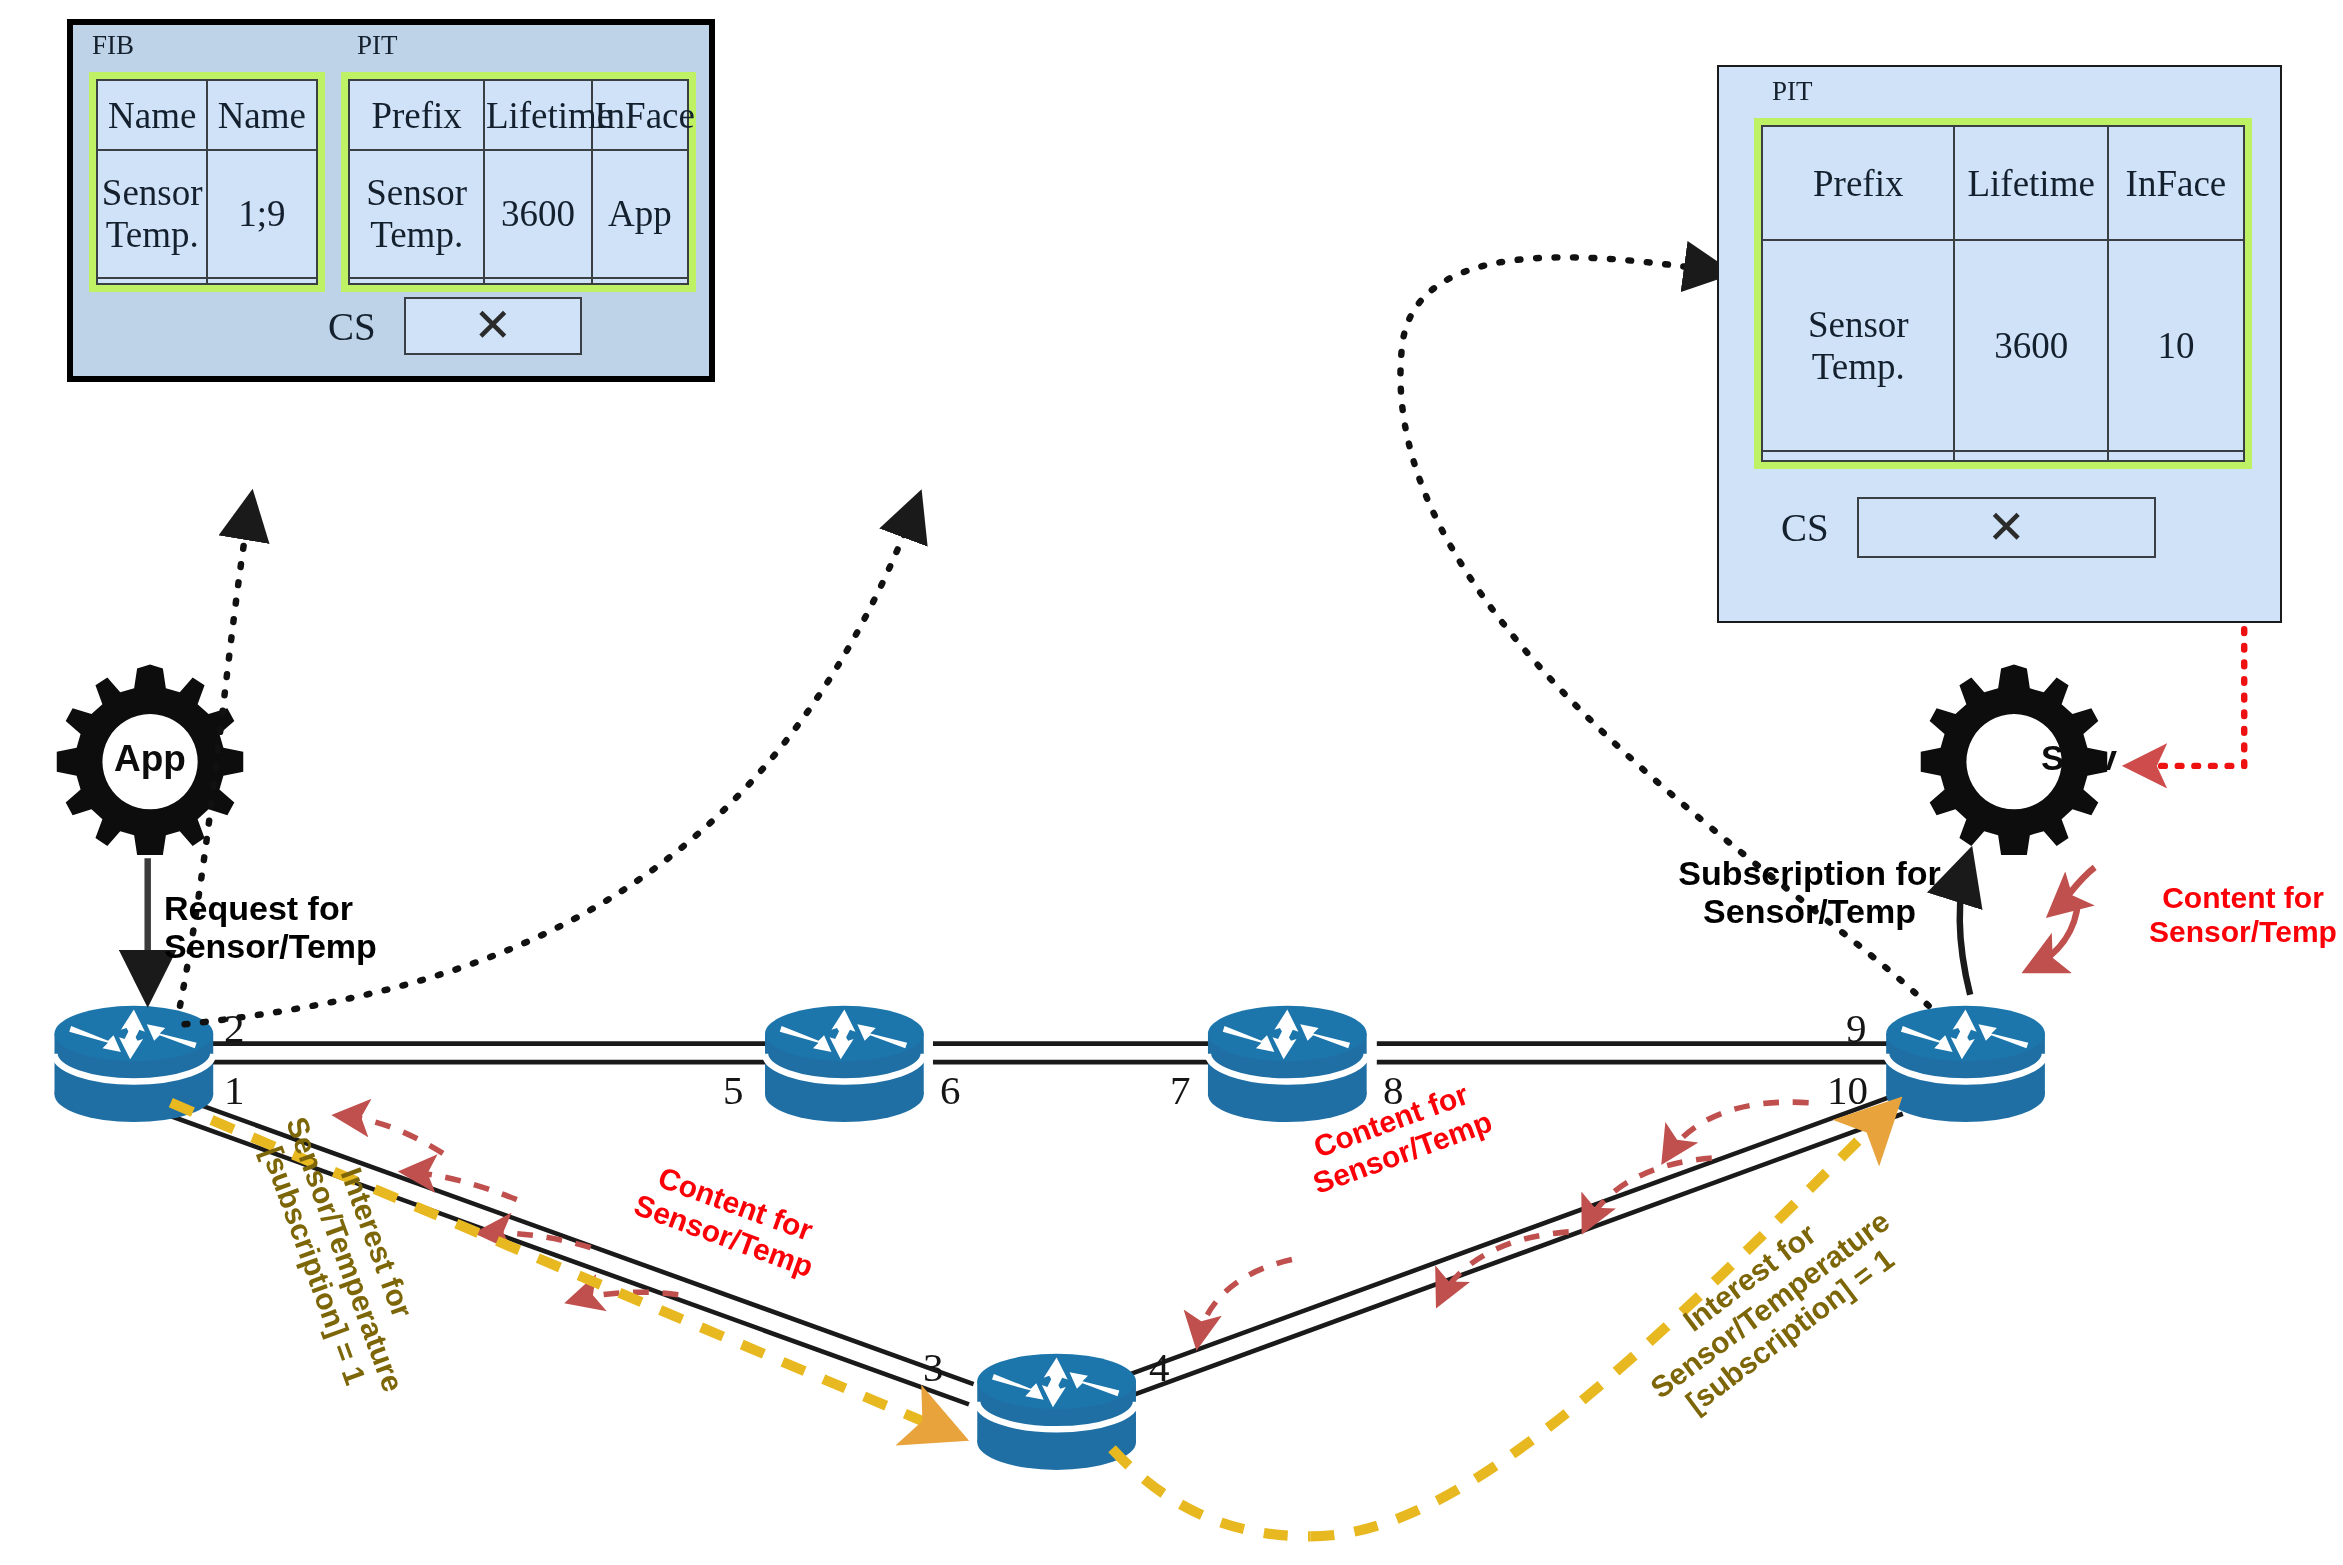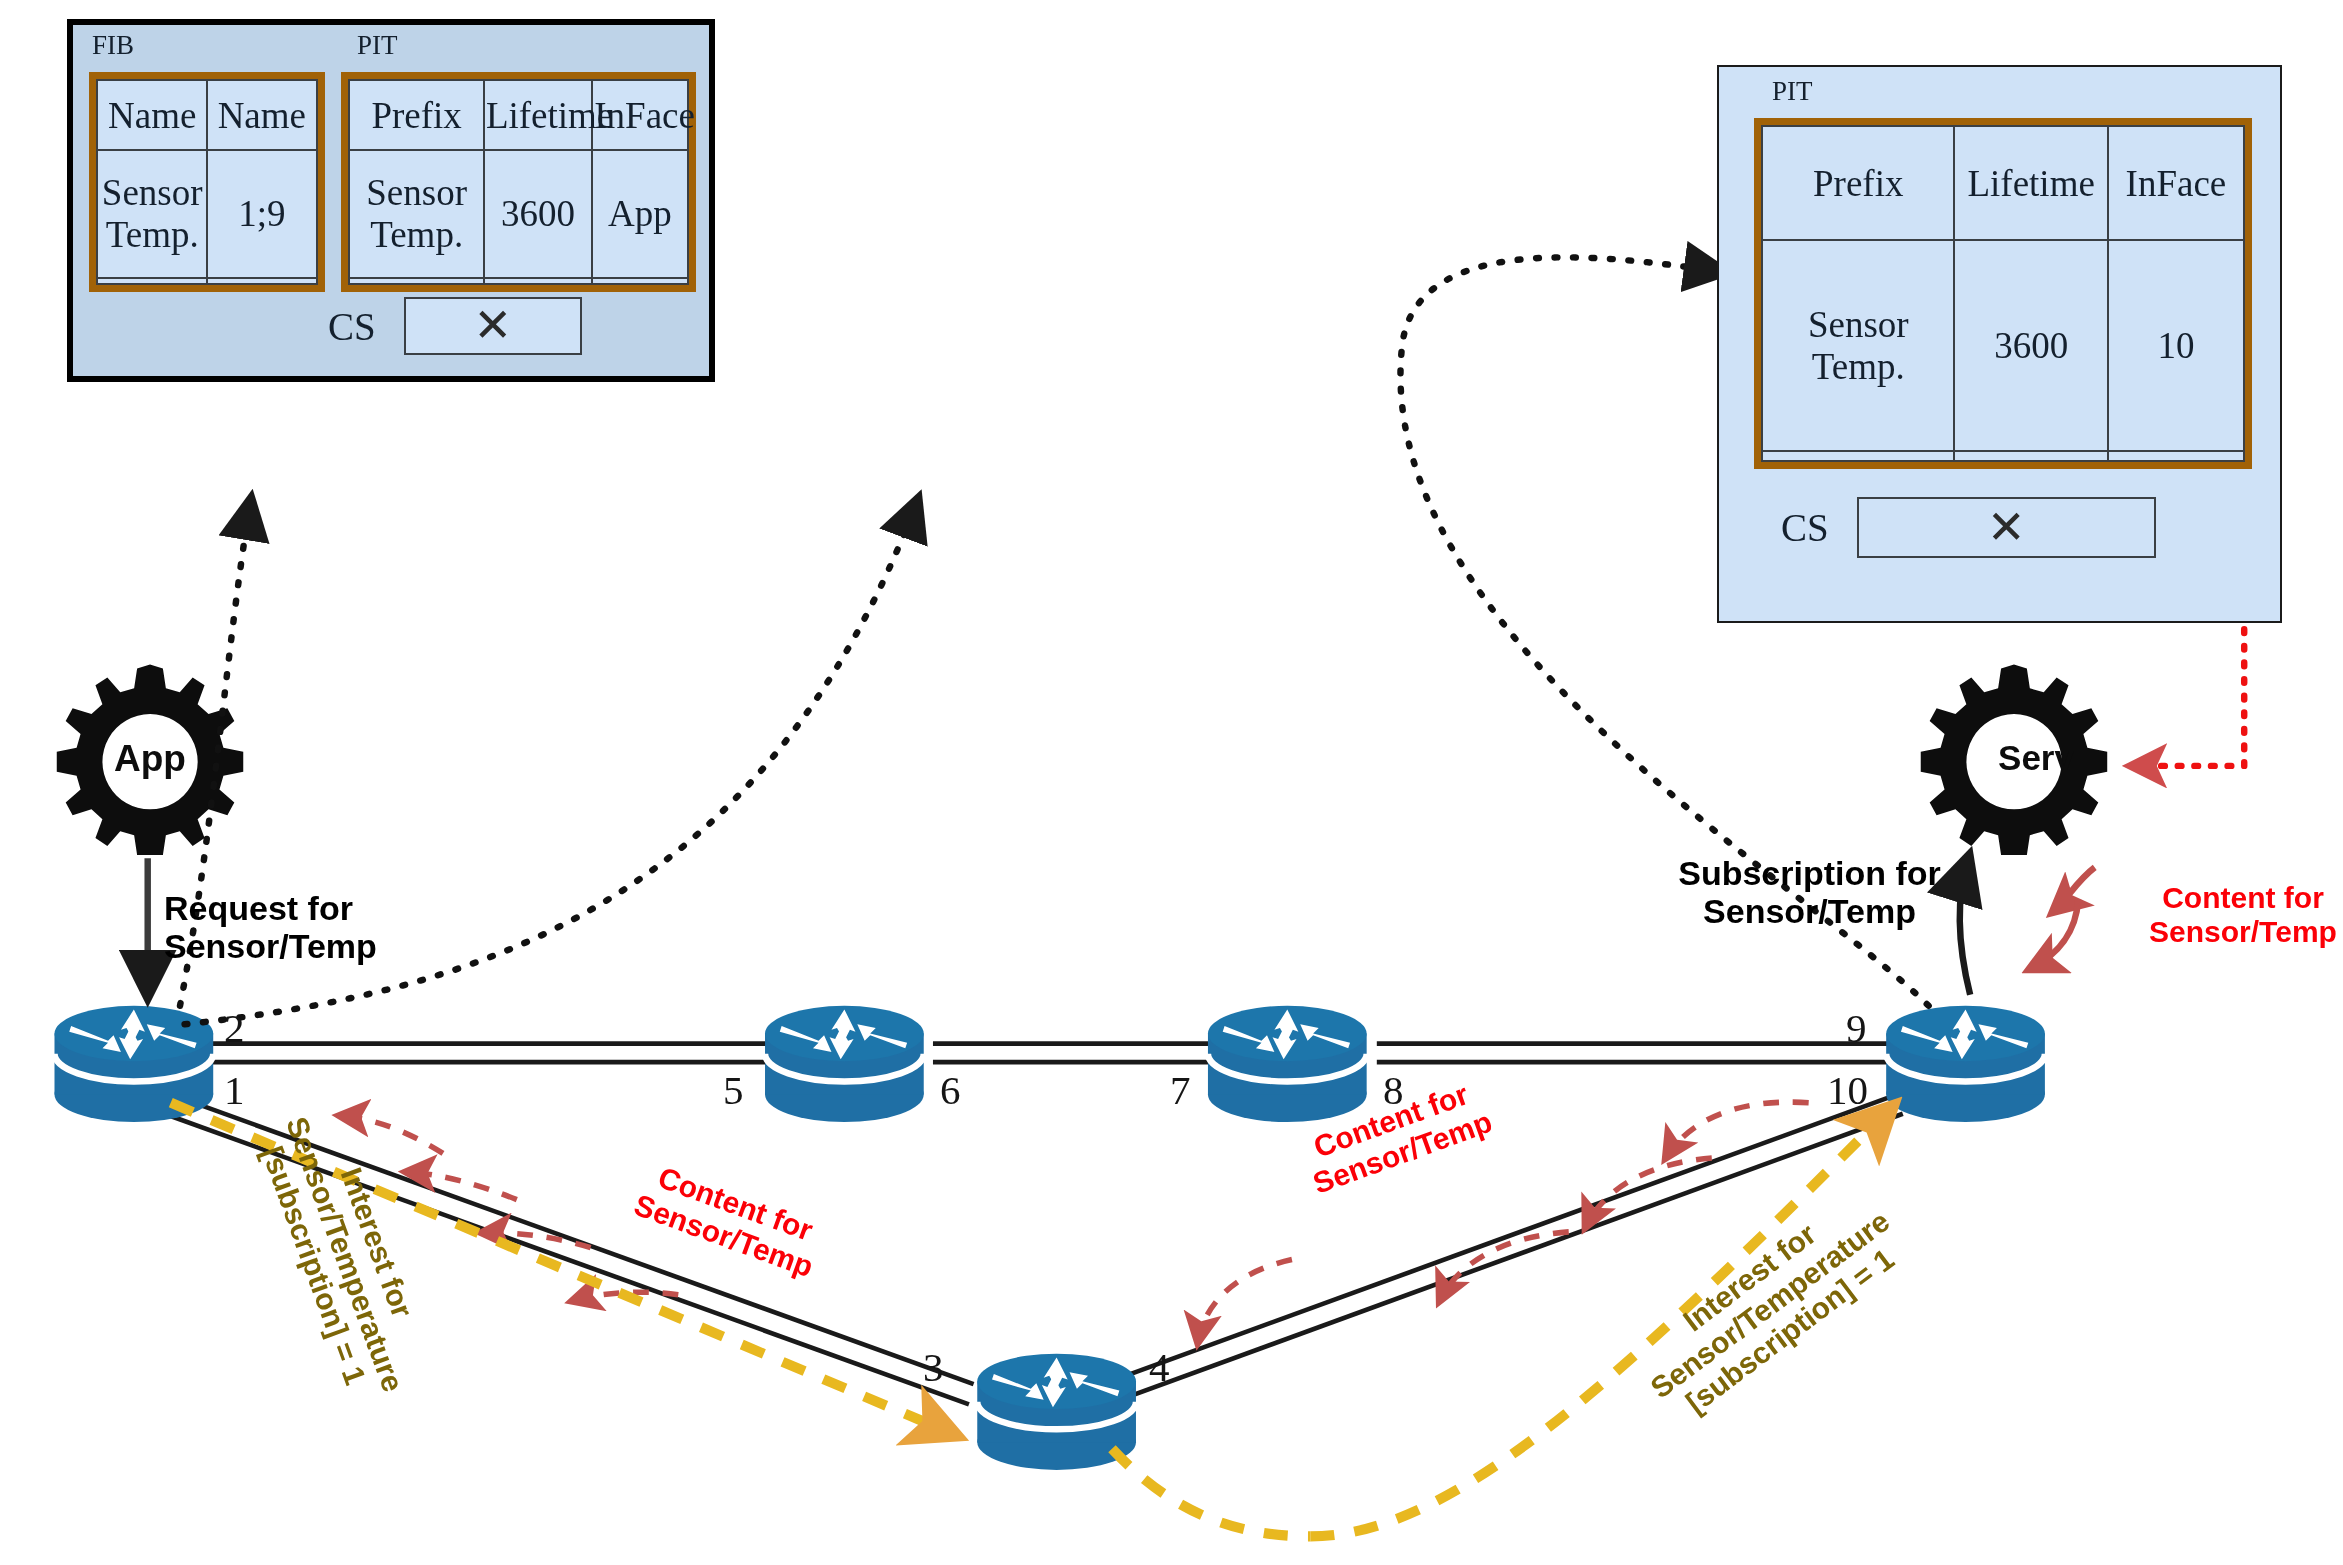--- a/index.html
+++ b/index.html
@@ -7,21 +7,21 @@
        font-family:"Liberation Sans", sans-serif;}
 
   
   .abs{position:absolute;}
   .nosel{user-select:none;}
 
   
   .node-box{position:absolute;background:#bed3e8;border:6.5px solid #000000;box-sizing:border-box;}
   .node-box.thin{border:2.8px solid #1b1b1b;background:#cfe2f7;}
 
-  .tbl-wrap{position:absolute;background:#a16207;padding:7.4px;box-sizing:border-box;}
+  .tbl-wrap{position:absolute;background:#bef264;padding:7.4px;box-sizing:border-box;}
   .tbl{border-collapse:collapse;width:100%;height:100%;table-layout:fixed;background:#cfe2f7;}
   .tbl td{border:2.8px solid #3a3f44;text-align:center;vertical-align:middle;
           font-family:"Liberation Serif", serif;color:#14202e;background:#cfe2f7;}
   .tbl td.hdr{font-size:37px;}
   .tbl td.val{font-size:37px;line-height:1.12;}
   .tbl td.empty{}
 
   .tbl-label{position:absolute;font-family:"Liberation Serif", serif;font-size:27px;color:#14202e;}
 
   .cs-row{position:absolute;display:flex;align-items:center;gap:28px;text-align:right;}
@@ -240,21 +240,21 @@
 </div>
 
 <div class="cs-row" style="left:1781px;top:497px;">
   <span class="cs-text">CS</span>
   <span class="cs-box" style="width:295px;height:57px;">
     <span class="cs-x">✕</span>
   </span>
 </div>
 
 <div class="abs nosel" style="left:51px;top:738px;width:198px;text-align:center;font-size:37px;font-weight:bold;color:#0d0d0d;">App</div>
-<div class="abs nosel" style="left:1937px;top:738px;width:198px;text-align:center;font-size:35px;font-weight:bold;color:#0d0d0d;">Serv</div>
+<div class="abs nosel" style="left:1980px;top:738px;width:198px;text-align:center;font-size:35px;font-weight:bold;color:#0d0d0d;">Serv</div>
 
 <div class="iface" style="left:224px;top:1004px;">2</div>
 <div class="iface" style="left:224px;top:1066px;">1</div>
 <div class="iface" style="left:723px;top:1066px;">5</div>
 <div class="iface" style="left:940px;top:1066px;">6</div>
 <div class="iface" style="left:1170px;top:1066px;">7</div>
 <div class="iface" style="left:1383px;top:1066px;">8</div>
 <div class="iface" style="left:1846px;top:1004px;">9</div>
 <div class="iface" style="left:1827px;top:1066px;">10</div>
 <div class="iface" style="left:923px;top:1343px;">3</div>

